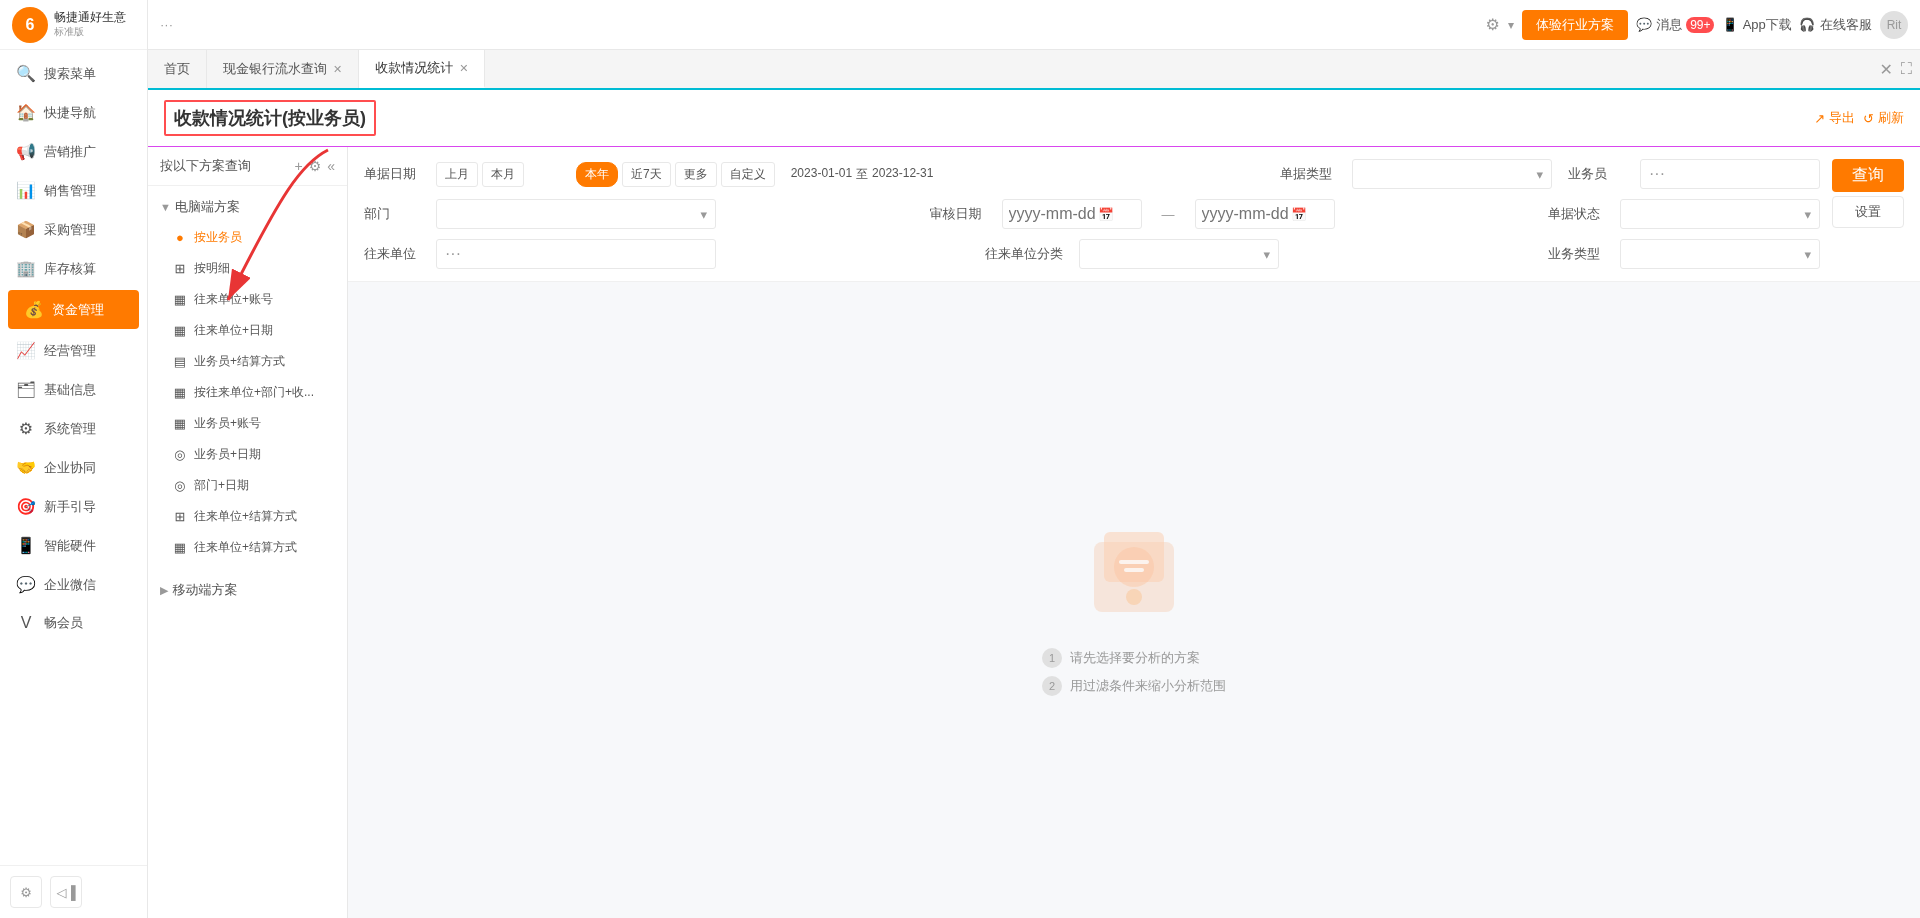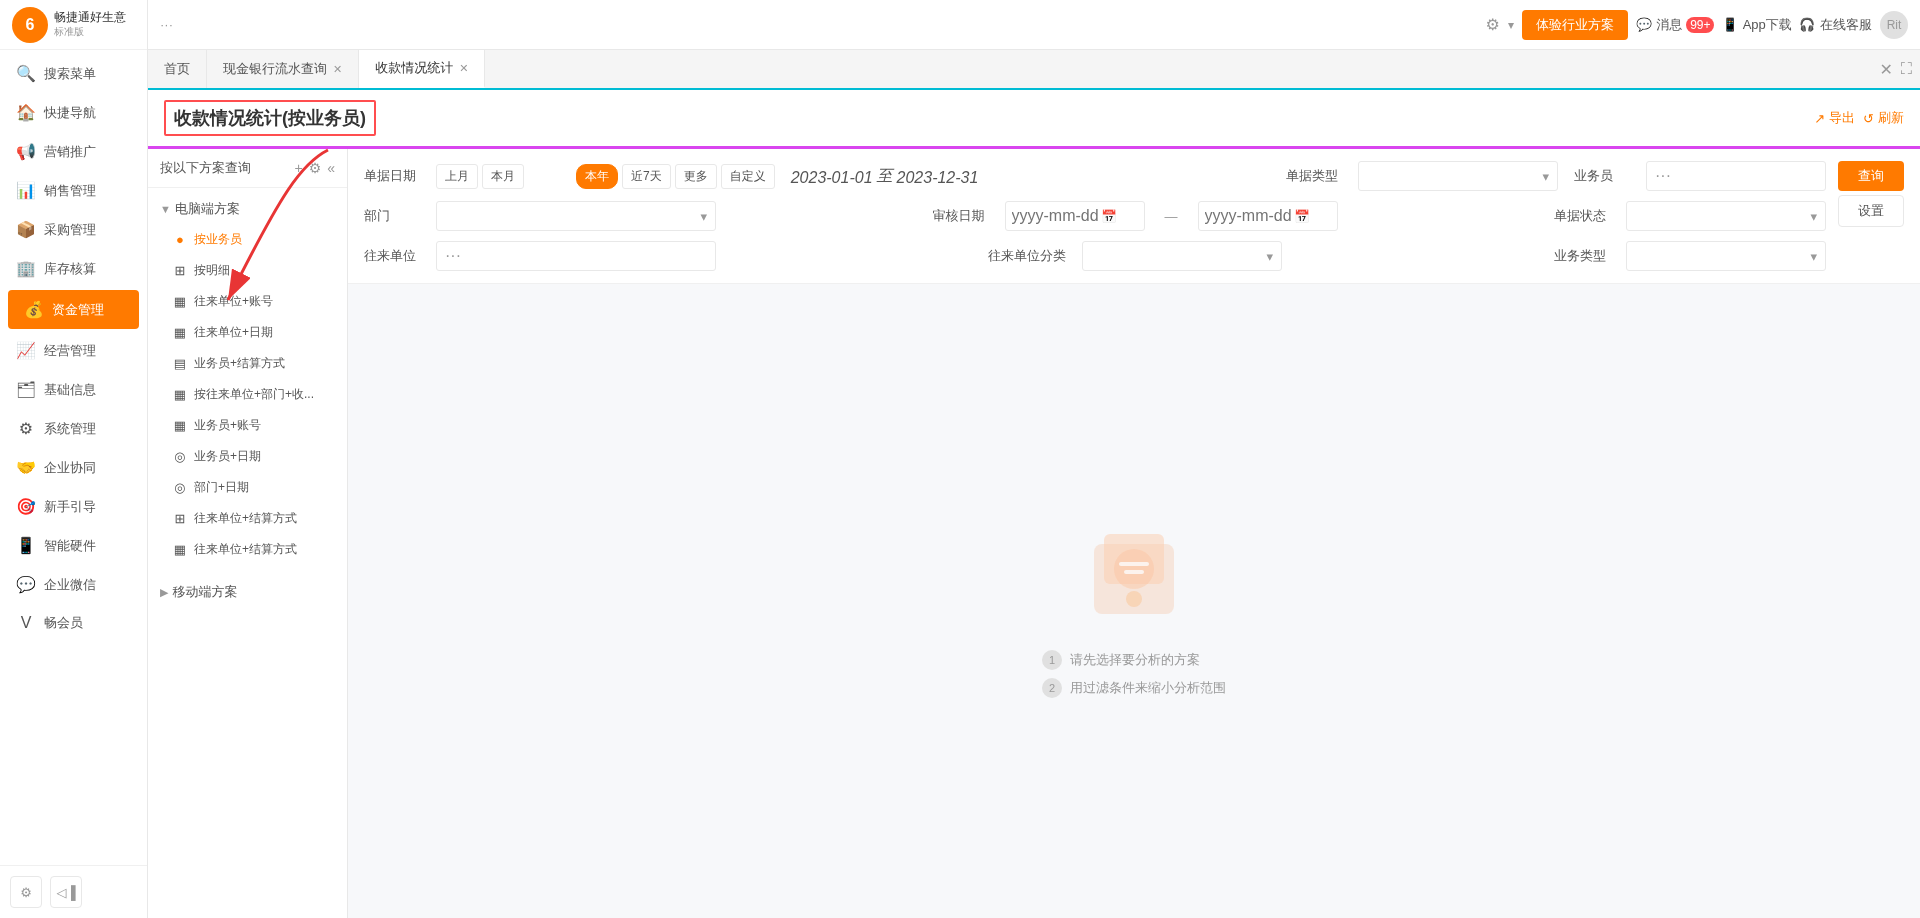--- a/index.html
+++ b/index.html
@@ -80,21 +80,21 @@
     
     .main {
       position: fixed; left: 148px; top: 90px; right: 0; bottom: 0;
       background: #f0f2f5; overflow: hidden;
     }
 
     
     .page-header {
       background: #fff; padding: 10px 16px;
       display: flex; align-items: center; justify-content: space-between;
-      border-bottom: 3px solid #d946ef;
+      border-bottom: 1px solid #d946ef;
     }
     .page-title {
       font-size: 18px; font-weight: bold; color: #333;
       border: 2px solid #ff4d4f; padding: 4px 8px; border-radius: 2px;
     }
     .page-header-actions { display: flex; gap: 8px; align-items: center; }
     .page-action-btn {
       display: flex; align-items: center; gap: 4px;
       color: #ff7a00; cursor: pointer; font-size: 13px; border: none; background: none;
     }
@@ -136,21 +136,21 @@
     }
     .filter-row { display: flex; align-items: center; gap: 16px; margin-bottom: 10px; flex-wrap: wrap; }
     .filter-row:last-child { margin-bottom: 0; }
     .filter-label { color: #555; font-size: 13px; white-space: nowrap; min-width: 56px; }
     .filter-date-buttons { display: flex; gap: 4px; align-items: flex-end; }
     .date-btn {
       padding: 3px 8px; border: 1px solid #e8e8e8; border-radius: 3px;
       background: #fff; cursor: pointer; font-size: 12px; color: #555;
     }
     .date-btn.active { background: #ff7a00; color: #fff; border-color: #ff7a00; border-radius: 10px; margin-left: 48px; }
-    .date-range { display: flex; align-items: flex-end; gap: 4px; font-size: 16px; color: #555; font-style: italic; }
+    .date-range { display: flex; align-items: flex-start; gap: 4px; font-size: 12px; color: #555; }
     .filter-select {
       display: flex; align-items: center; border: 1px solid #e8e8e8; border-radius: 3px;
       padding: 4px 8px; min-width: 180px; height: 30px; cursor: pointer;
       background: #fff; font-size: 13px; color: #555;
     }
     .filter-select .select-arrow { margin-left: auto; color: #999; }
     .filter-dots { color: #999; cursor: pointer; font-size: 16px; }
     .date-input-group {
       display: flex; align-items: center; border: 1px solid #e8e8e8; border-radius: 3px;
       padding: 2px 6px; height: 30px; min-width: 140px;
@@ -160,21 +160,21 @@
     .date-dash { margin: 0 4px; color: #999; }
 
     
     .collapse-bar {
       background: #fff; text-align: center; padding: 8px;
       border-top: 1px solid #f0f0f0; cursor: pointer;
     }
     .collapse-bar span { color: #999; font-size: 13px; }
     .btn-query {
       background: #ff7a00; color: #fff; border: none; border-radius: 4px;
-      padding: 6px 20px; cursor: pointer; font-size: 13px;
+      padding: 6px 20px; cursor: pointer; font-size: 16px;
     }
     .btn-settings {
       background: #fff; color: #555; border: 1px solid #e8e8e8; border-radius: 4px;
       padding: 6px 14px; cursor: pointer; font-size: 13px;
     }
 
     
     .empty-state {
       flex: 1; display: flex; flex-direction: column; align-items: center; justify-content: center;
       background: #f7f8fa; gap: 16px;

